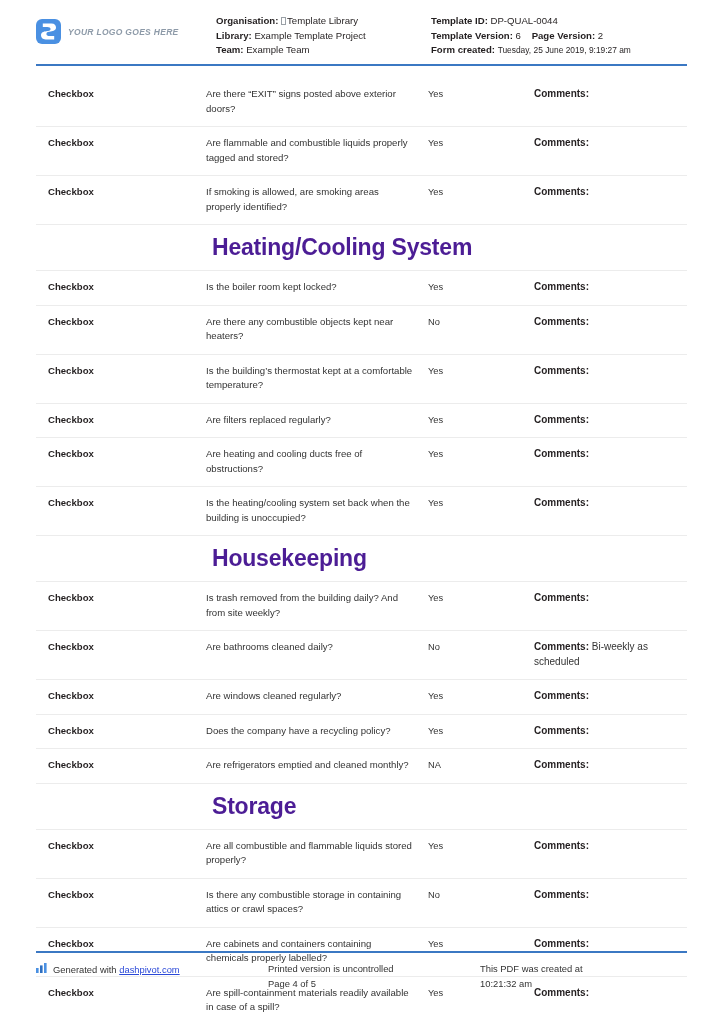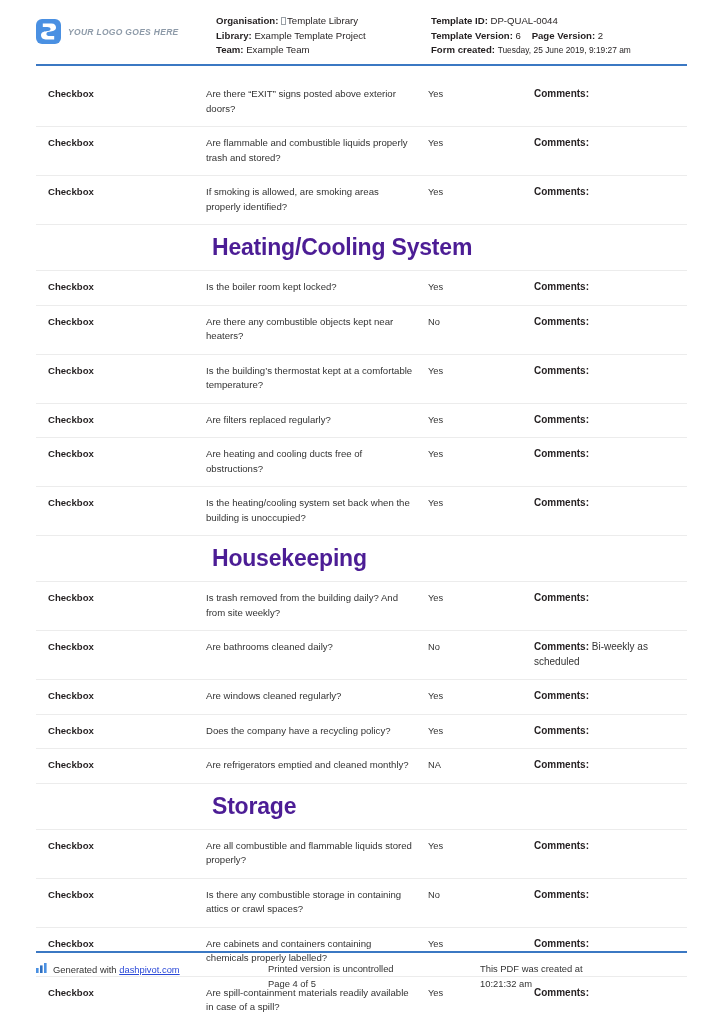--- a/index.html
+++ b/index.html
@@ -217,21 +217,21 @@
 
   <div class="table" style="top:78px;" id="table-root">
       <div class="row">
         <div class="c-label">Checkbox</div>
         <div class="c-question">Are there “EXIT” signs posted above exterior doors?</div>
         <div class="c-answer">Yes</div>
         <div class="c-comments"><b>Comments:</b></div>
       </div>
       <div class="row">
         <div class="c-label">Checkbox</div>
-        <div class="c-question">Are flammable and combustible liquids properly trash and stored?</div>
+        <div class="c-question">Are flammable and combustible liquids properly tagged and stored?</div>
         <div class="c-answer">Yes</div>
         <div class="c-comments"><b>Comments:</b></div>
       </div>
       <div class="row">
         <div class="c-label">Checkbox</div>
         <div class="c-question">If smoking is allowed, are smoking areas properly identified?</div>
         <div class="c-answer">Yes</div>
         <div class="c-comments"><b>Comments:</b></div>
       </div>
       <div class="section-head">

